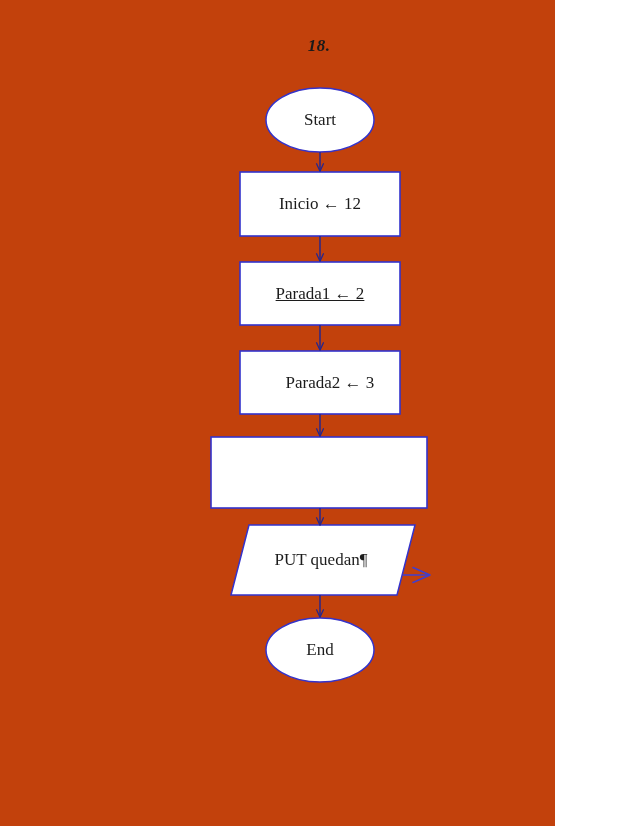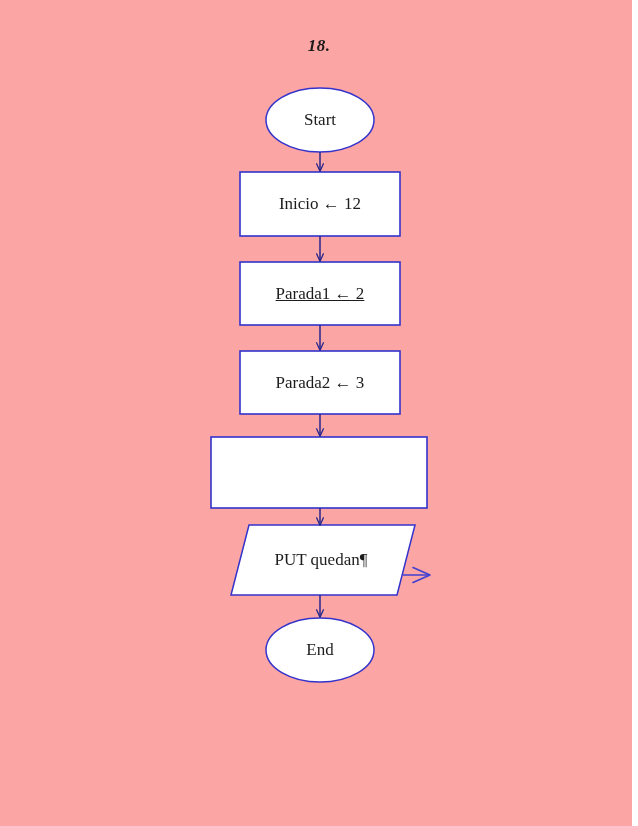--- a/index.html
+++ b/index.html
@@ -6,23 +6,23 @@
   html, body {
     margin: 0;
     padding: 0;
     background: #ffffff;
   }
   body {
     font-family: "Liberation Serif", serif;
   }
   #page {
     position: relative;
-    width: 632px;
+    width: 555px;
     height: 826px;
-    background: #fca5a5;
+    background: #c2410c;
     overflow: hidden;
   }
   .exercise-number {
     position: absolute;
     left: 0;
     top: 36px;
     width: 638px;
     text-align: center;
     font-family: "Liberation Serif", serif;
     font-weight: bold;
@@ -99,20 +99,20 @@
 
     <line x1="403" y1="575" x2="430" y2="575" stroke="#3f3fd0" stroke-width="1.5" marker-end="url(#openArrowBlue)"></line>
   </svg>
 
   <div class="node-label" style="left:266px; top:88px; width:108px; height:64px;">Start</div>
 
   <div class="node-label" style="left:240px; top:172px; width:160px; height:64px;">Inicio ← 12</div>
 
   <div class="node-label" style="left:240px; top:262px; width:160px; height:63px;text-decoration:underline;">Parada1 ← 2</div>
 
-  <div class="node-label" style="left:240px; top:351px; width:160px; height:63px;">Parada2 ← 3</div>
+  <div class="node-label" style="left:240px; top:351px; width:160px; height:63px;padding-left:10px;">Parada2 ← 3</div>
 
 
   <div class="node-label" style="left:231px; top:525px; width:180px; height:70px;">PUT quedan¶</div>
 
   <div class="node-label" style="left:266px; top:618px; width:108px; height:64px;">End</div>
 
 </div>
 
 </body></html>

